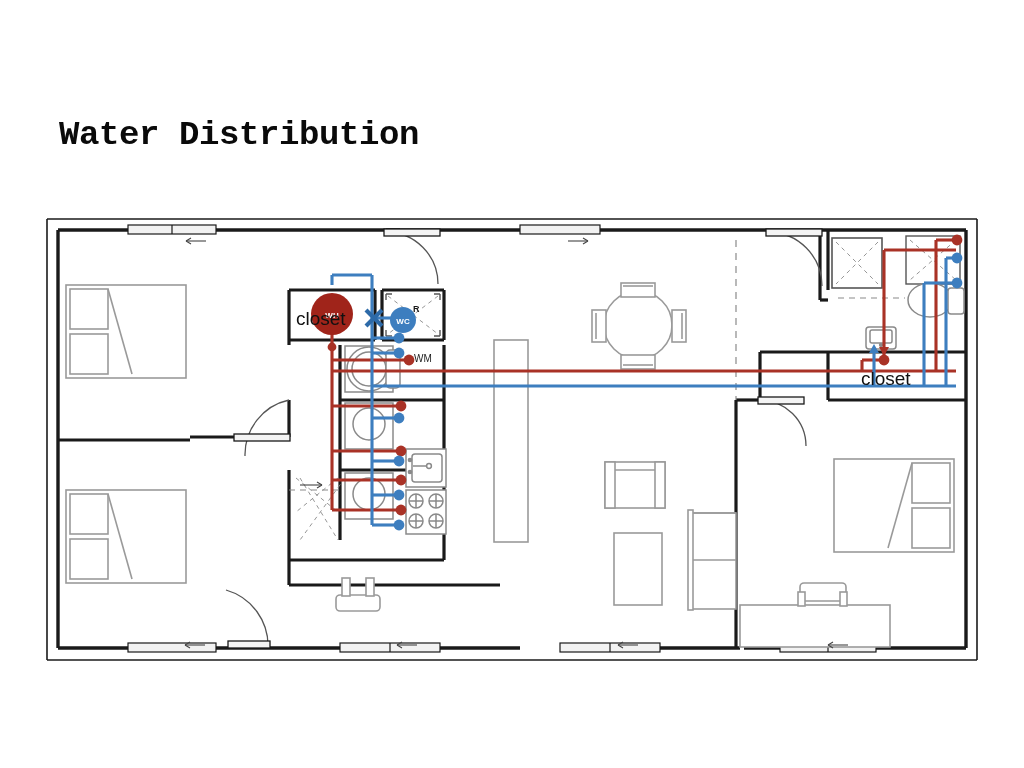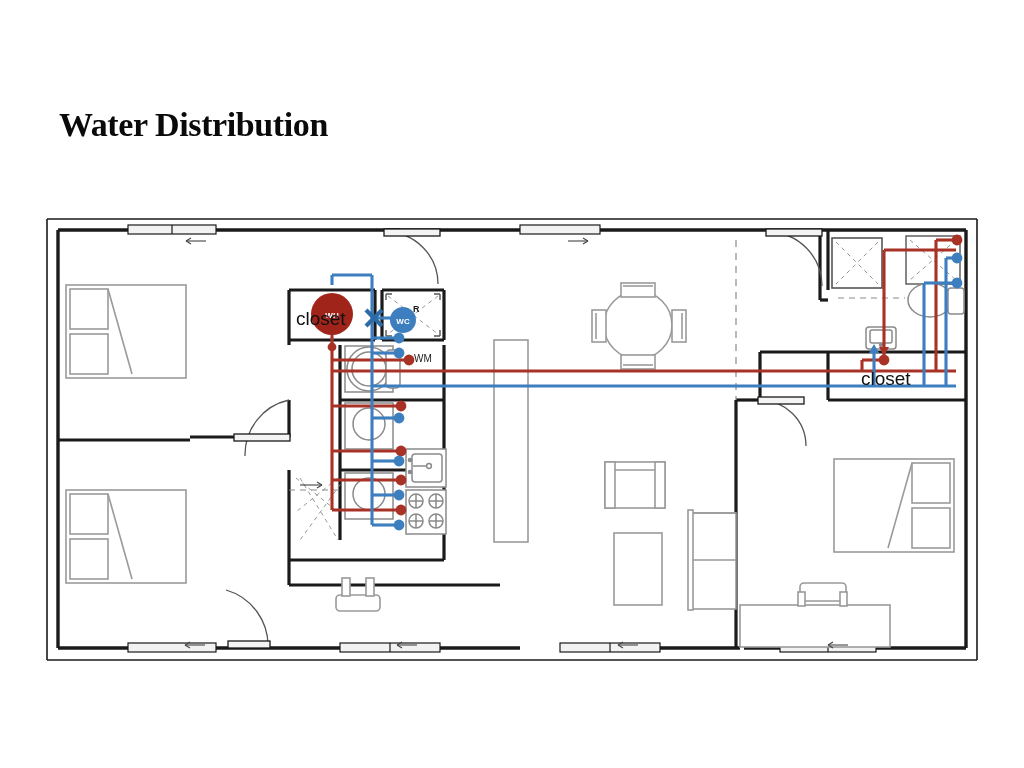--- a/index.html
+++ b/index.html
@@ -18,26 +18,26 @@
   }
   #page {
     position: relative;
     width: 1024px;
     height: 768px;
     background: #ffffff;
   }
   #page-title {
     position: absolute;
     left: 59px;
-    top: 106px;
+    top: 116px;
     font-size: 34px;
     font-weight: bold;
     letter-spacing: -0.4px;
     color: #0a0a0a;
-    font-family: Liberation Serif, serif;
+    font-family: Liberation Mono, monospace;
     white-space: nowrap;
   }
   #plan-svg {
     position: absolute;
     left: 0;
     top: 0;
   }
   .roomlabel {
     font-family: "Liberation Sans", sans-serif;
     font-size: 19px;

